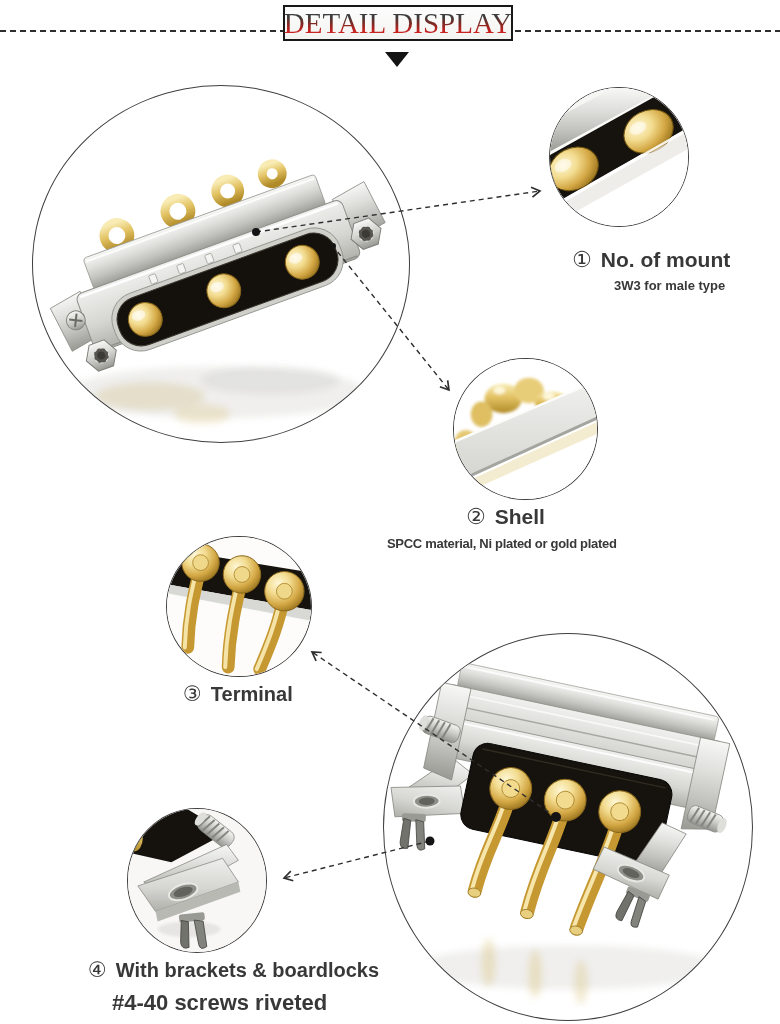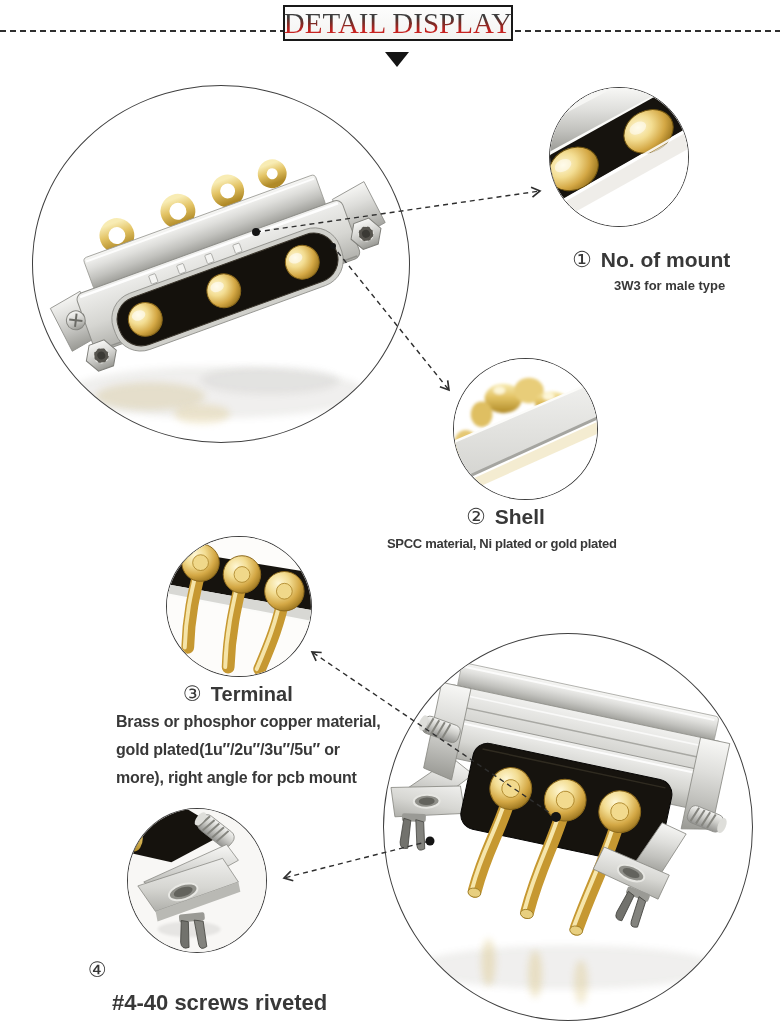--- a/index.html
+++ b/index.html
@@ -379,28 +379,24 @@
   <div class="co-title" id="co2-title">
     <span class="co-num">②</span>
     <span>Shell</span>
   </div>
   <div class="co-desc" id="co2-desc">SPCC material, Ni plated or gold plated</div>
 
   <div class="co-title" id="co3-title">
     <span class="co-num">③</span>
     <span>Terminal</span>
   </div>
-  <div id="co3-para">
-    <span>Brass or phosphor copper material,</span>
-    <span>gold plated(1u″/2u″/3u″/5u″ or</span>
-    <span>more), right angle for pcb mount</span>
-  </div>
 
   <div class="co-title" id="co4-title">
     <span class="co-num">④</span>
+    <span>With brackets &amp; boardlocks</span>
   </div>
   <div class="co-desc" id="co4-desc">#4-40 screws riveted</div>
 
   <svg id="overlay">
     <g stroke="#2e2e2e" stroke-width="1.4" fill="none" stroke-dasharray="5 4">
       <path d="M256,232 L540,191" marker-end="url(#arrow-open)"></path>
       <path d="M332,245 L449,390" marker-end="url(#arrow-open)"></path>
       <path d="M556,817 L312,652" marker-end="url(#arrow-open)"></path>
       <path d="M430,841 L284,878" marker-end="url(#arrow-open)"></path>
     </g>

